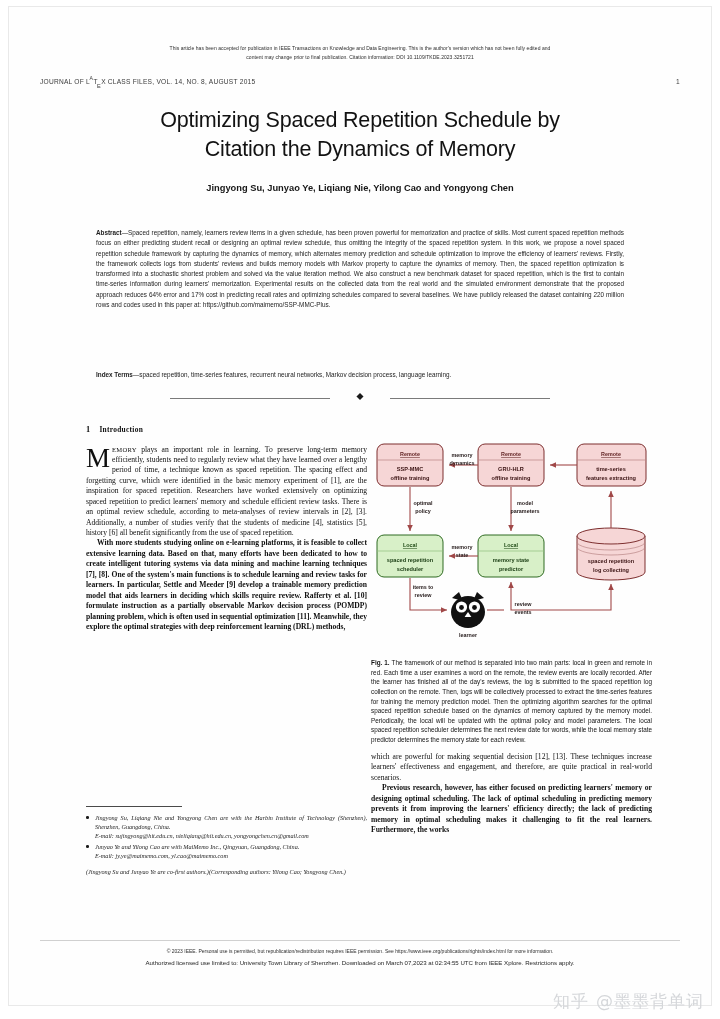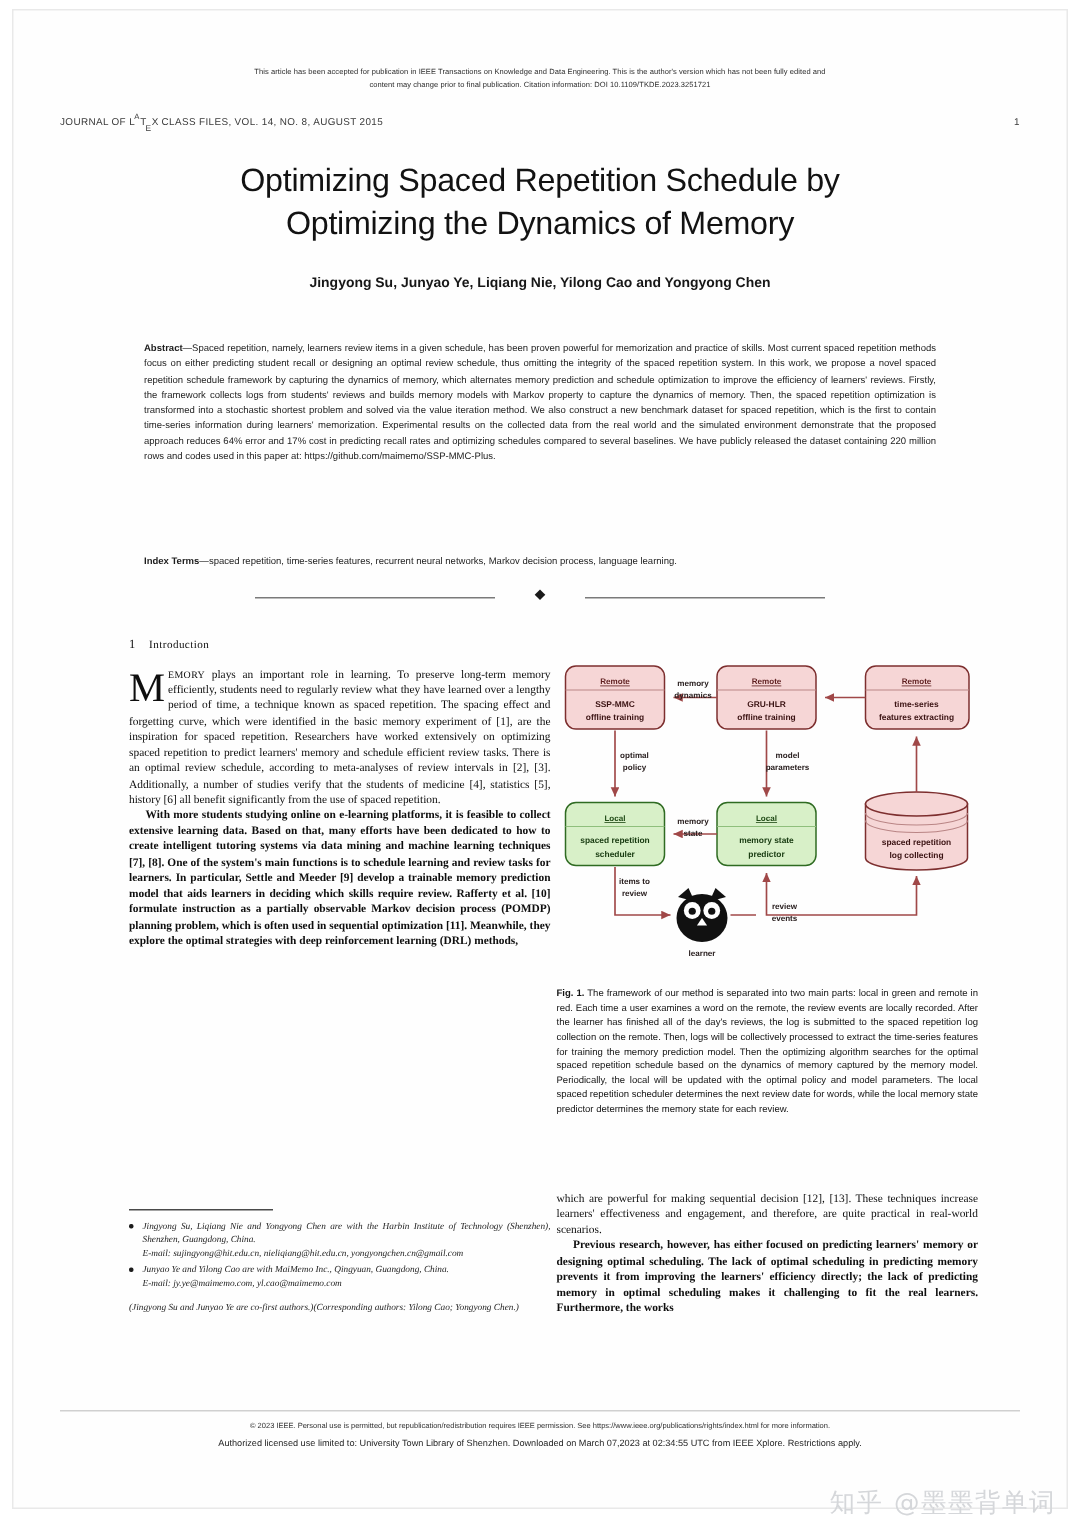--- a/index.html
+++ b/index.html
@@ -116,21 +116,21 @@
     font-size: 7.6px;
     line-height: 1.375;
     text-align: justify;
     color: #0e0e0e;
     hyphens: auto;
   }
   .col.left  { left: 86px; top: 424px; }
 
   .sec-head {
     font-family: "Liberation Serif", serif;
-    font-weight: normal;
+    font-weight: bold;
     font-size: 8.4px;
     margin-bottom: 9px;
     letter-spacing: 0.2px;
   }
   .sec-head .num { margin-right: 9px; }
   .sec-head .sc { font-size: 7.4px; letter-spacing: 0.3px; }
 
   .dropcap-para { position: relative; }
   .dropcap {
     float: left;
@@ -158,21 +158,21 @@
     font-family: "Liberation Sans", sans-serif;
     font-size: 6.35px;
     line-height: 1.52;
     text-align: justify;
     color: #141414;
   }
   .figcap b { font-weight: bold; }
 
   .rightbody {
     position: absolute;
-    left: 371px; top: 794px; width: 281px;
+    left: 371px; top: 752px; width: 281px;
     font-size: 7.6px;
     line-height: 1.375;
     text-align: justify;
     color: #0e0e0e;
   }
 
   
   .fn-rule {
     position: absolute;
     left: 86px; top: 806px; width: 96px; height: 1px;
@@ -239,21 +239,21 @@
     <div>content may change prior to final publication. Citation information: DOI 10.1109/TKDE.2023.3251721</div>
   </div>
 
   <div class="runhead">
     <div><span>JOURNAL OF L</span><span class="latex"><sup style="font-size:0.78em;position:relative;top:-0.25em;left:-0.1em">A</sup><span>T</span><sub style="position:relative;top:0.2em;left:-0.08em">E</sub><span>X</span></span><span> CLASS FILES, VOL. 14, NO. 8, AUGUST 2015</span></div>
     <div>1</div>
   </div>
 
   <div class="title">
     <div>Optimizing Spaced Repetition Schedule by</div>
-    <div>Optimizing the Dynamics of Memory</div>
+    <div>Citation the Dynamics of Memory</div>
   </div>
   <div class="authors">Jingyong Su, Junyao Ye, Liqiang Nie, Yilong Cao and Yongyong Chen</div>
 
   <div class="abstract">
     <b>Abstract</b><span>—</span><span>Spaced repetition, namely, learners review items in a given schedule, has been proven powerful for memorization and practice of skills. Most current spaced repetition methods focus on either predicting student recall or designing an optimal review schedule, thus omitting the integrity of the spaced repetition system. In this work, we propose a novel spaced repetition schedule framework by capturing the dynamics of memory, which alternates memory prediction and schedule optimization to improve the efficiency of learners' reviews. Firstly, the framework collects logs from students' reviews and builds memory models with Markov property to capture the dynamics of memory. Then, the spaced repetition optimization is transformed into a stochastic shortest problem and solved via the value iteration method. We also construct a new benchmark dataset for spaced repetition, which is the first to contain time-series information during learners' memorization. Experimental results on the collected data from the real world and the simulated environment demonstrate that the proposed approach reduces 64% error and 17% cost in predicting recall rates and optimizing schedules compared to several baselines. We have publicly released the dataset containing 220 million rows and codes used in this paper at: https://github.com/maimemo/SSP-MMC-Plus.</span>
   </div>
 
   <div class="idxterms">
     <b>Index Terms</b><span>—</span><span>spaced repetition, time-series features, recurrent neural networks, Markov decision process, language learning.</span>
   </div>

